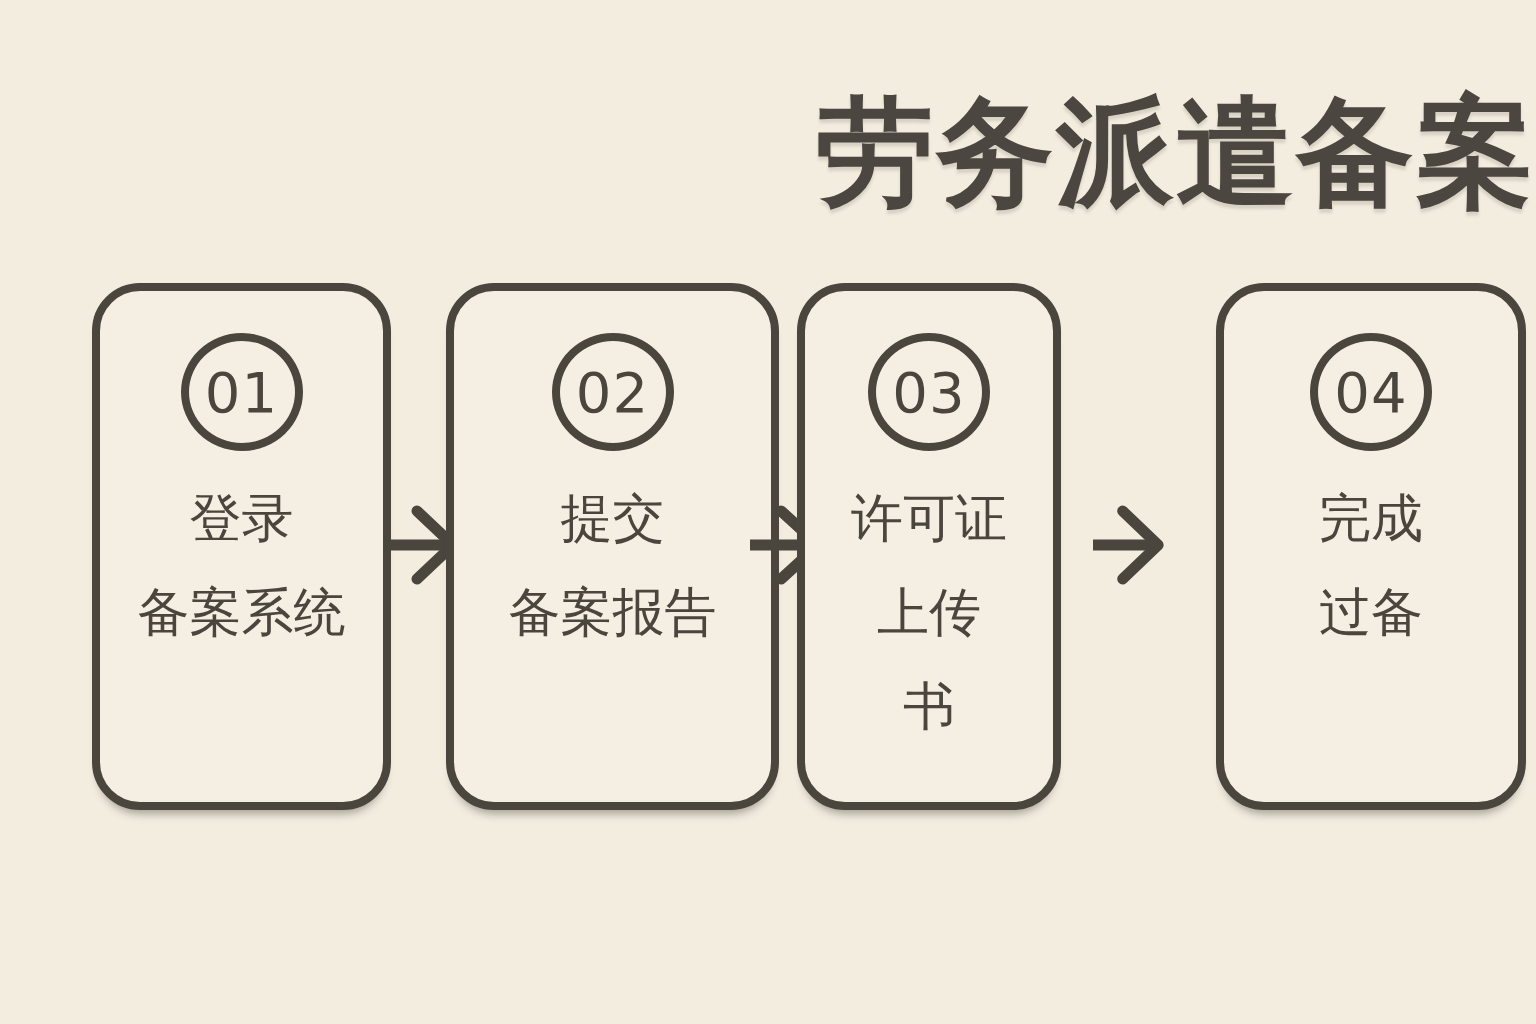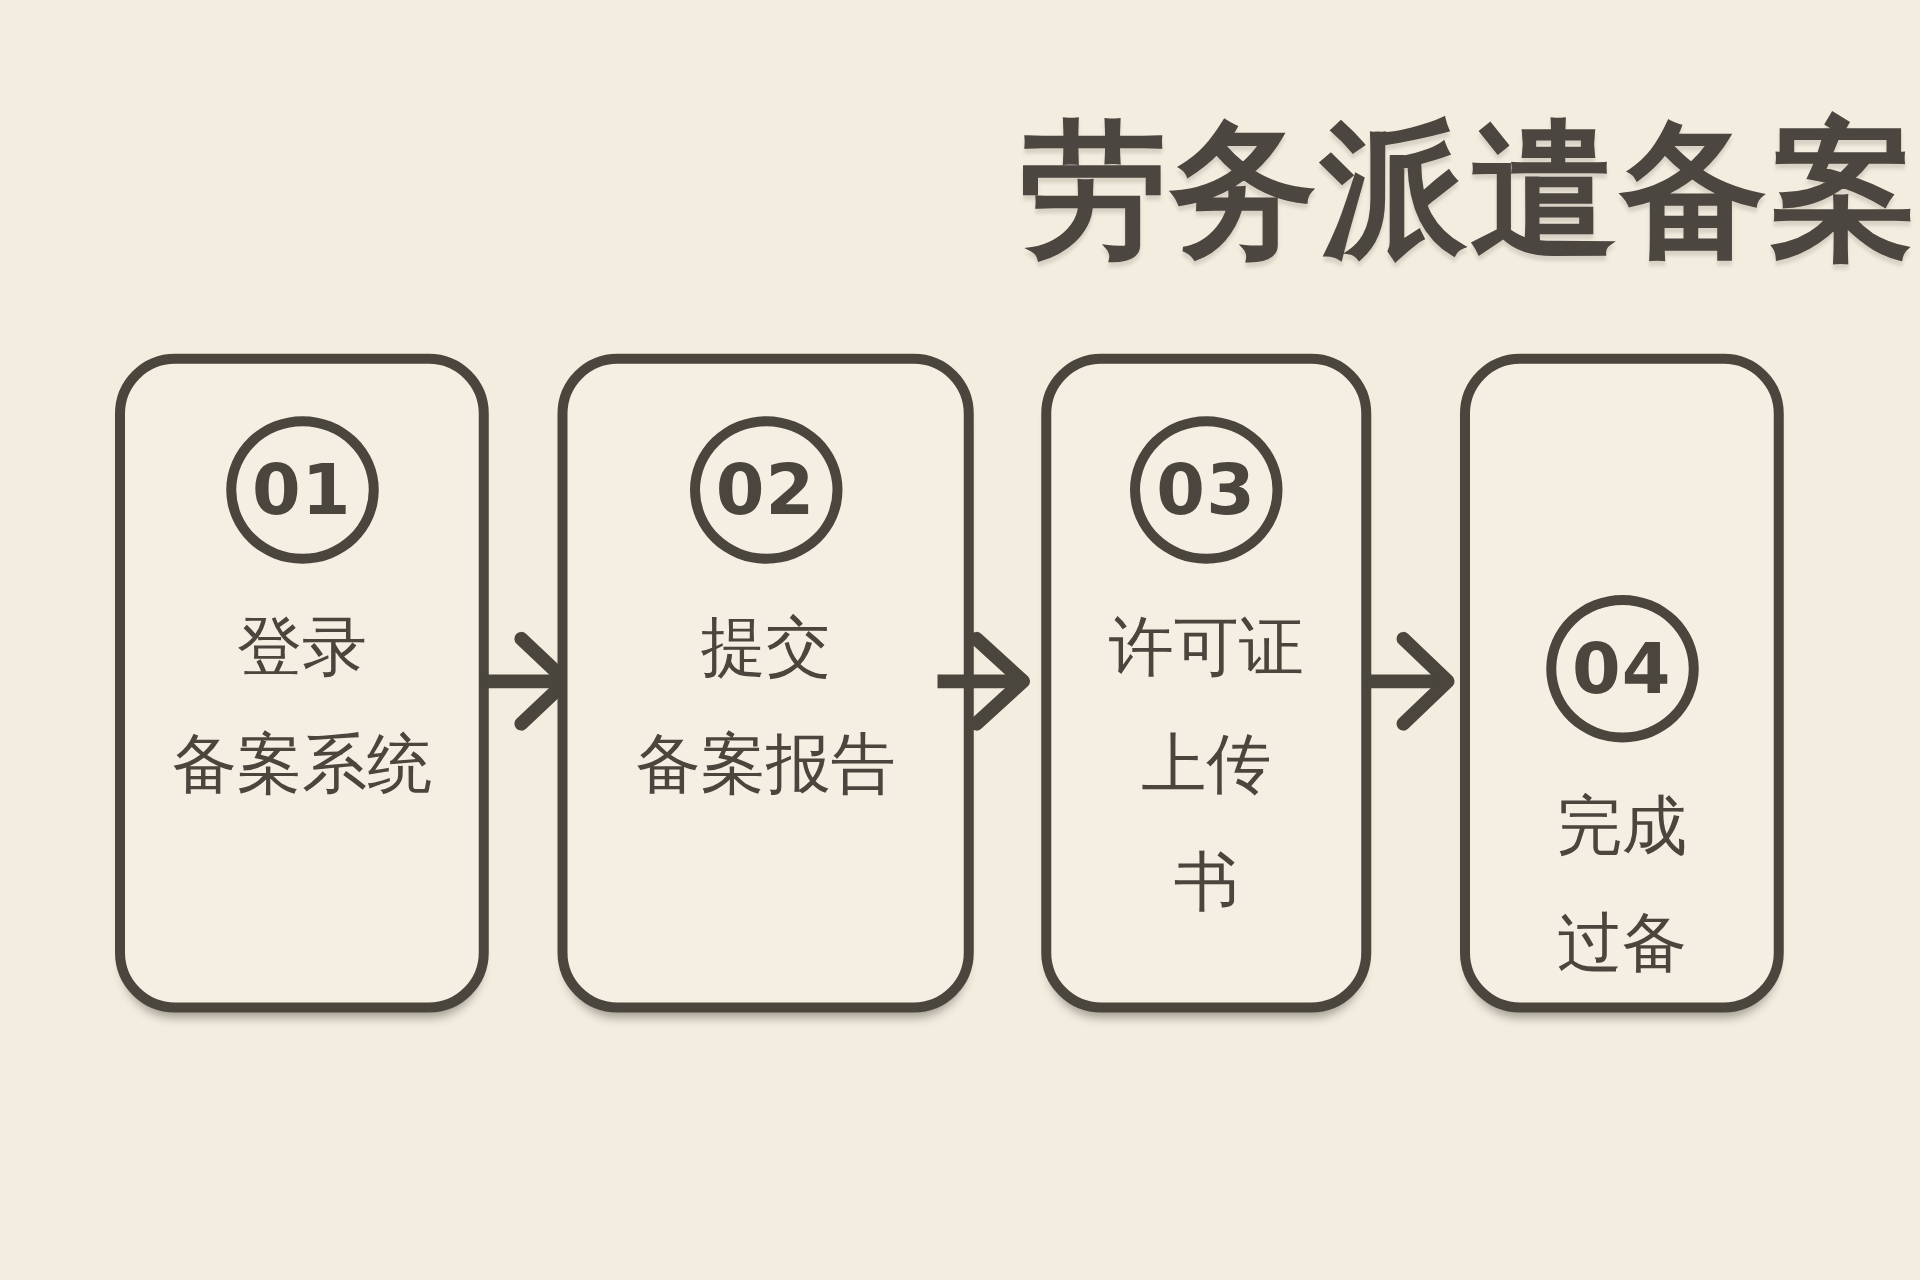--- a/index.html
+++ b/index.html
@@ -39,32 +39,32 @@
     border-radius: 48px;
     background: var(--card-fill);
     box-shadow: 0 10px 8px -6px rgba(74,70,62,0.45);
     display: flex;
     flex-direction: column;
     align-items: center;
     padding-top: 42px;
   }
   .card-1 { left: 92px;   width: 299px; }
   .card-2 { left: 446px;  width: 333px; }
-  .card-3 { left: 833px;  width: 264px; }
-  .card-4 { left: 1168px; width: 259px; justify-content: flex-end; }
+  .card-3 { left: 797px;  width: 264px; }
+  .card-4 { left: 1216px; width: 310px; }
   .number-badge {
     width: 122px; height: 118px;
     border: 8px solid var(--stroke);
     border-radius: 50%;
     display: flex;
     align-items: center;
     justify-content: center;
     color: var(--stroke);
     font-size: 56px;
-    font-weight: 700;
+    font-weight: 400;
     letter-spacing: 1px;
     flex-shrink: 0;
   }
   .step-lines {
     margin-top: 20px;
     text-align: center;
     font-size: 52px;
     line-height: 94px;
     font-weight: 500;
     color: var(--stroke);

